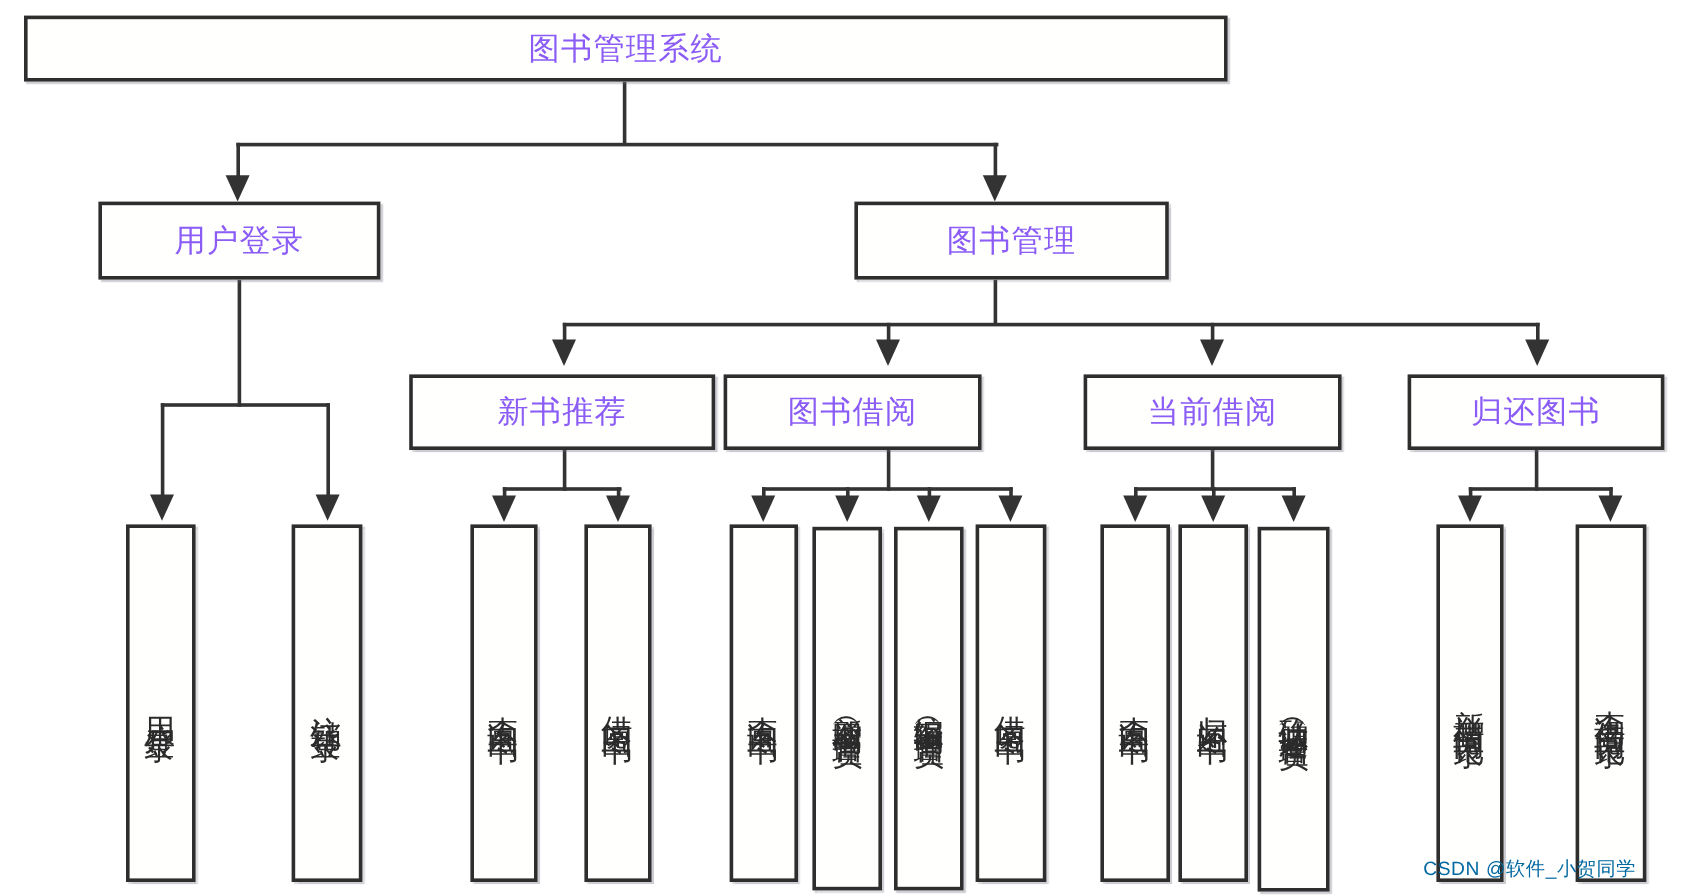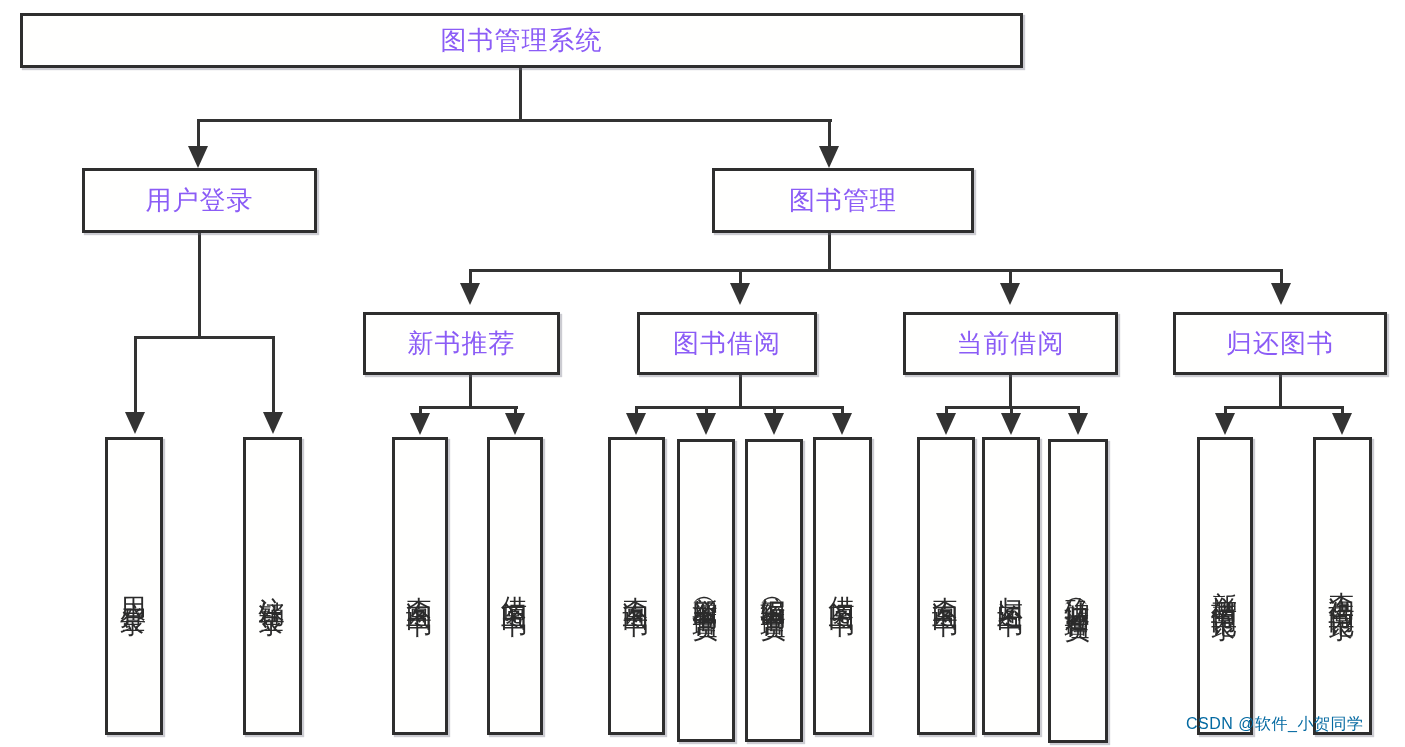--- a/index.html
+++ b/index.html
@@ -108,22 +108,22 @@
   <div class="line" style="left:1224px;top:406px;width:3px;height:10px"></div>
   <div class="tri" style="left:1215px;top:413px"></div>
   <div class="line" style="left:1341px;top:406px;width:3px;height:10px"></div>
   <div class="tri" style="left:1332px;top:413px"></div>
 
   <div class="hbox" style="left:20px;top:13px;width:1003px;height:55px">图书管理系统</div>
 
   <div class="hbox" style="left:82px;top:168px;width:235px;height:65px">用户登录</div>
   <div class="hbox" style="left:712px;top:168px;width:262px;height:65px">图书管理</div>
 
-  <div class="hbox" style="left:363px;top:312px;width:197px;height:63px">新书推荐</div>
-  <div class="hbox" style="left:637px;top:312px;width:180px;height:63px">图书借阅</div>
+  <div class="hbox" style="left:341px;top:312px;width:255px;height:63px">新书推荐</div>
+  <div class="hbox" style="left:603px;top:312px;width:215px;height:63px">图书借阅</div>
   <div class="hbox" style="left:903px;top:312px;width:215px;height:63px">当前借阅</div>
   <div class="hbox" style="left:1173px;top:312px;width:214px;height:63px">归还图书</div>
 
   <div class="vbox" style="left:105px;top:437px;width:58px;height:298px">用户登录</div>
   <div class="vbox" style="left:243px;top:437px;width:59px;height:298px">注销登录</div>
 
   <div class="vbox" style="left:392px;top:437px;width:56px;height:298px">查询图书</div>
   <div class="vbox" style="left:487px;top:437px;width:56px;height:298px">借阅图书</div>
 
   <div class="vbox" style="left:608px;top:437px;width:57px;height:298px">查询图书</div>

